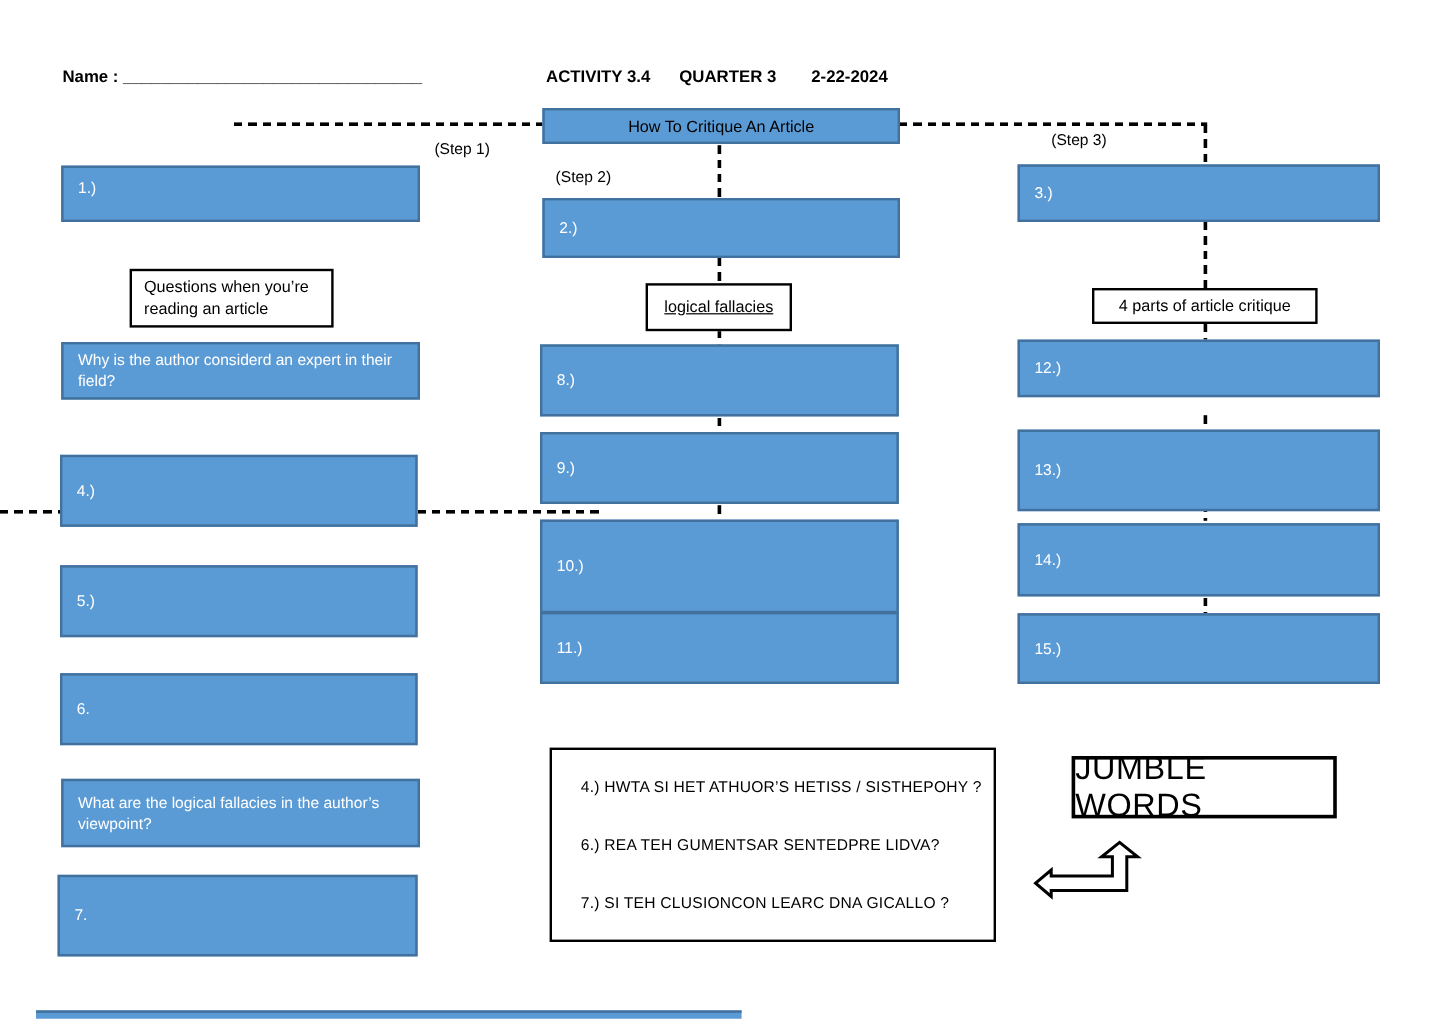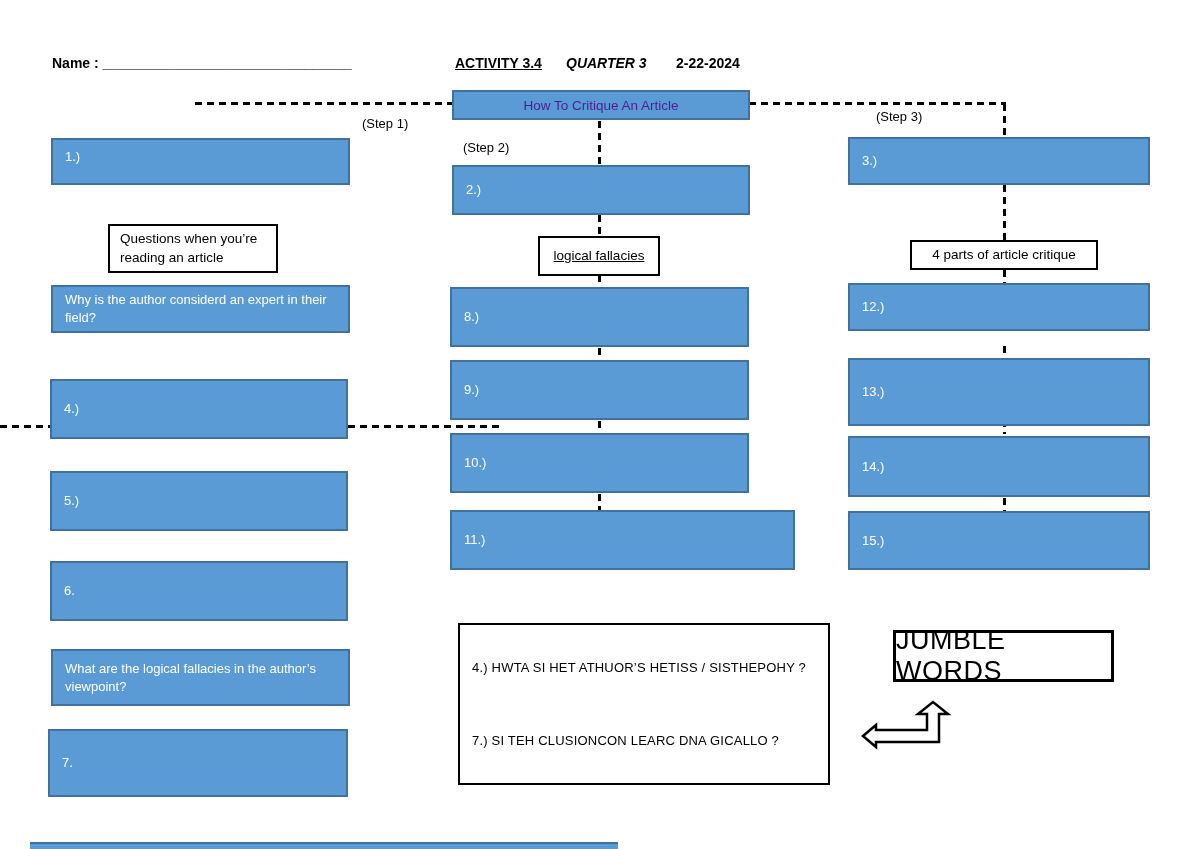--- a/index.html
+++ b/index.html
@@ -15,52 +15,52 @@
   }
   .bluebox.topalign{align-items:flex-start;padding-top:8px;}
   
   .whitebox{
     position:absolute;background:#fff;border:2px solid #000;
     color:#000;font-size:13.5px;display:flex;align-items:center;
     padding:4px 10px;box-sizing:border-box;line-height:1.4;z-index:3;
   }
   .titlebox{
     position:absolute;background:#5b9bd5;border:2px solid #41719c;
-    color:#4c1d95;font-size:13.5px;display:flex;align-items:center;justify-content:center;
+    color:#000000;font-size:13.5px;display:flex;align-items:center;justify-content:center;
     box-sizing:border-box;z-index:2;
   }
   .header-text{position:absolute;font-size:14px;font-weight:700;white-space:nowrap;}
   .step-label{position:absolute;font-size:13px;color:#000;white-space:nowrap;z-index:3;}
   
   .dash-h{position:absolute;height:3px;z-index:1;
     background-image:repeating-linear-gradient(90deg,#000 0 7px,transparent 7px 12px);}
   .dash-v{position:absolute;width:3px;z-index:1;
     background-image:repeating-linear-gradient(180deg,#000 0 7px,transparent 7px 12px);}
   
   .jumble-box{
     position:absolute;left:458px;top:623px;width:372px;height:162px;
     border:2px solid #000;box-sizing:border-box;display:flex;flex-direction:column;
     justify-content:space-around;padding:6px 12px;z-index:2;
   }
-  .jumble-box p{margin:0;font-size:13px;letter-spacing:0.2px;white-space:nowrap;}
+  .jumble-box p{margin:12px;font-size:13px;letter-spacing:0.2px;white-space:nowrap;}
   .jumble-title{
     position:absolute;left:893px;top:630px;width:221px;height:52px;
     border:3px solid #000;box-sizing:border-box;display:flex;align-items:center;
     justify-content:center;font-size:27px;letter-spacing:0.5px;z-index:2;
   }
   .arrow-wrap{position:absolute;left:860px;top:699px;width:108px;height:58px;z-index:2;}
   .bottom-strip{position:absolute;left:30px;top:842px;width:588px;height:7px;
     background:#5b9bd5;border-top:2px solid #41719c;z-index:2;}
 </style>
 </head>
 <body>
 
 <div class="header-text" style="left:52px;top:55px;">Name : ________________________________</div>
-<div class="header-text" style="left:455px;top:55px;text-decoration:underline;">ACTIVITY 3.4</div>
-<div class="header-text" style="left:566px;top:55px;font-style:italic;">QUARTER 3</div>
+<div class="header-text" style="left:455px;top:55px;">ACTIVITY 3.4</div>
+<div class="header-text" style="left:566px;top:55px;">QUARTER 3</div>
 <div class="header-text" style="left:676px;top:55px;">2-22-2024</div>
 
 <div class="dash-h" style="left:195px;top:102px;width:257px;"></div>
 <div class="dash-h" style="left:749px;top:102px;width:257px;"></div>
 <div class="dash-v" style="left:1003px;top:104px;height:33px;"></div>
 <div class="dash-v" style="left:1003px;top:185px;height:55px;"></div>
 <div class="dash-v" style="left:1003px;top:270px;height:13px;"></div>
 <div class="dash-v" style="left:1003px;top:346px;height:12px;"></div>
 <div class="dash-v" style="left:1003px;top:420px;height:14px;"></div>
 <div class="dash-v" style="left:1003px;top:498px;height:13px;"></div>
@@ -84,32 +84,33 @@
 <div class="bluebox" style="left:50px;top:379px;width:298px;height:60px;">4.)</div>
 <div class="bluebox" style="left:50px;top:471px;width:298px;height:60px;">5.)</div>
 <div class="bluebox" style="left:50px;top:561px;width:298px;height:60px;">6.</div>
 <div class="bluebox" style="left:51px;top:649px;width:299px;height:57px;">What are the logical fallacies in the author’s viewpoint?</div>
 <div class="bluebox" style="left:48px;top:729px;width:300px;height:68px;">7.</div>
 
 <div class="bluebox" style="left:452px;top:165px;width:298px;height:50px;">2.)</div>
 <div class="whitebox" style="left:538px;top:236px;width:122px;height:40px;justify-content:center;text-decoration:underline;">logical fallacies</div>
 <div class="bluebox" style="left:450px;top:287px;width:299px;height:60px;">8.)</div>
 <div class="bluebox" style="left:450px;top:360px;width:299px;height:60px;">9.)</div>
-<div class="bluebox" style="left:450px;top:433px;width:299px;height:60px;padding-left:12px;">10.)</div>
-<div class="bluebox" style="left:450px;top:510px;width:345px;height:60px;">11.)</div>
+<div class="bluebox" style="left:450px;top:433px;width:299px;height:78px;padding-left:12px;">10.)</div>
+<div class="bluebox" style="left:450px;top:510px;width:299px;height:60px;">11.)</div>
 
 <div class="bluebox" style="left:848px;top:137px;width:302px;height:48px;">3.)</div>
 <div class="whitebox" style="left:910px;top:240px;width:188px;height:30px;justify-content:center;">4 parts of  article critique</div>
 <div class="bluebox" style="left:848px;top:283px;width:302px;height:48px;">12.)</div>
 <div class="bluebox" style="left:848px;top:358px;width:302px;height:68px;">13.)</div>
 <div class="bluebox" style="left:848px;top:436px;width:302px;height:61px;">14.)</div>
 <div class="bluebox" style="left:848px;top:511px;width:302px;height:59px;text-align:right;">15.)</div>
 
 <div class="jumble-box">
   <p>4.) HWTA SI HET ATHUOR’S HETISS / SISTHEPOHY ?</p>
+  <p>6.) REA TEH GUMENTSAR SENTEDPRE LIDVA?</p>
   <p>7.) SI TEH CLUSIONCON LEARC DNA GICALLO ?</p>
 </div>
 
 <div class="jumble-title">JUMBLE WORDS</div>
 
 <div class="arrow-wrap">
   <svg width="108" height="58" viewBox="0 0 108 58" xmlns="http://www.w3.org/2000/svg">
     <polygon points="3,37 16,26 16,31 67,31 67,15 58,15 73,3 88,15 79,15 79,43 16,43 16,48" fill="#ffffff" stroke="#000000" stroke-width="2.5" stroke-linejoin="miter"></polygon>
   </svg>
 </div>

